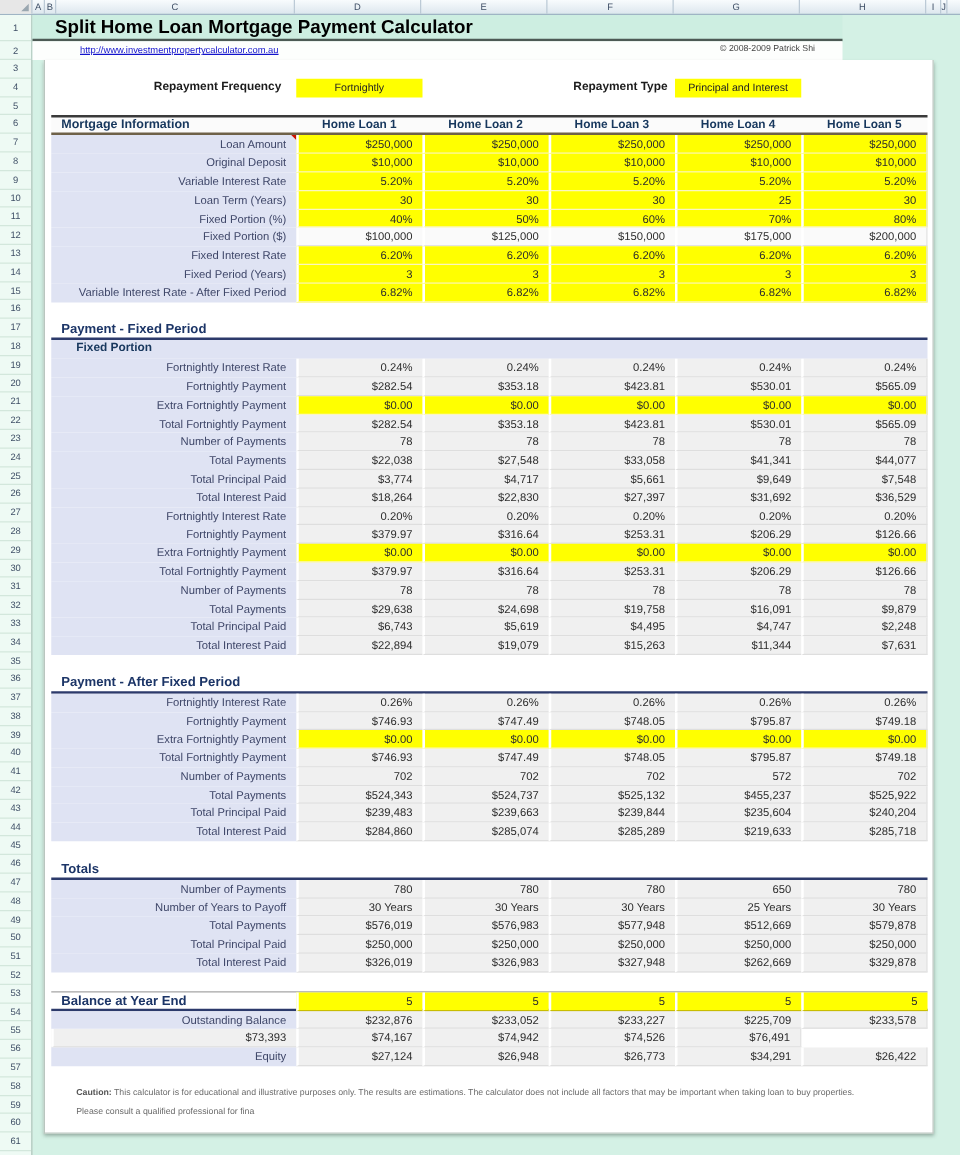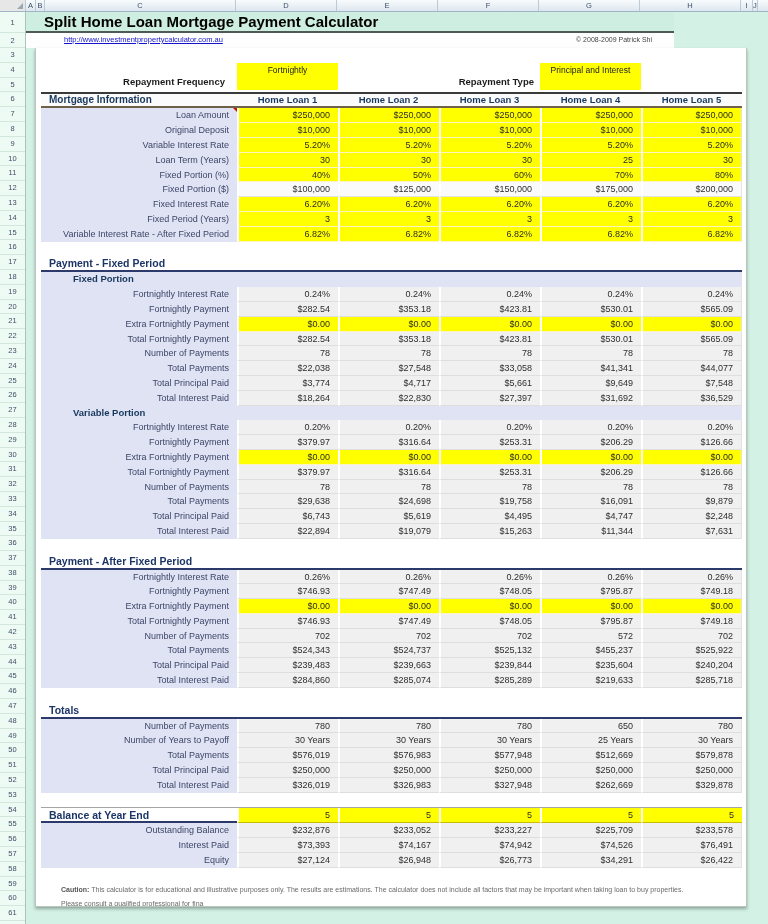--- a/index.html
+++ b/index.html
@@ -49,35 +49,35 @@
     border-left:2px solid #fff; border-bottom:1px solid #dedede; }
   .t-row .val:last-child { border-right:1px solid #e3e3e3; }
   .val.yellow { background:#ffff00; border-bottom:1px solid #fbf6c0; }
   .val.white  { background:#fafafa; border-bottom:1px solid #e2e2e2; }
   .comment-marker { position:absolute; right:0; top:0; width:0; height:0;
     border-top:4px solid #cc1100; border-left:4px solid transparent; }
 
   
   #controls { display:grid; grid-template-columns:196px repeat(5,101px); height:14.8px; }
   #controls .clabel { font-size:9.5px; font-weight:bold; color:#1c1c1c; text-align:right;
-    padding-right:12px; line-height:14.8px; white-space:nowrap;margin-top:12px; }
+    padding-right:12px; line-height:14.8px; white-space:nowrap; }
   #controls .cyellow { background:#ffff00; text-align:center; font-size:8.5px; color:#222;
     line-height:14.8px; white-space:nowrap; cursor:pointer; }
 
   
   .hdr-row { display:grid; grid-template-columns:196px repeat(5,101px); height:16px;
     background:#fbfbfb; border-top:2px solid #3a3a3a; border-bottom:2px solid #6e6148; }
   .hdr-row .hl { font-size:10px; font-weight:bold; color:#17375d; line-height:12px; padding-left:8px; white-space:nowrap; }
   .hdr-row .hc { font-size:9.5px; font-weight:bold; color:#17375d; line-height:12px; text-align:center; white-space:nowrap; }
 
   
   .sect { height:16px; line-height:14px; font-size:10.5px; font-weight:bold; color:#1c3567;
     border-bottom:2px solid #2c3a6b; padding-left:8px; white-space:nowrap; }
   .subhdr { height:14.8px; line-height:14.8px; background:#dfe3f3; font-size:9.5px; font-weight:bold;
-    color:#17375d; padding-left:32px; white-space:nowrap; }
+    color:#17375d; padding-left:20px; white-space:nowrap; }
 
   
   #balance-hdr { display:grid; grid-template-columns:196px repeat(5,101px); height:16px;
     border-top:1px solid #a5a5a5; border-bottom:2px solid #2c3a6b; }
   #balance-hdr .bl { font-size:10.5px; font-weight:bold; color:#1c3567; line-height:14px; padding-left:8px; white-space:nowrap; }
   #balance-hdr .by { background:#ffff00; font-size:9px; color:#2d2d2d; text-align:right;
     padding-right:8px; line-height:14px; border-left:2px solid #fff; border-bottom:1px solid #c9bd00; cursor:pointer; }
 
   
   .caution-line { height:14.8px; line-height:14.8px; font-size:7px; color:#6a6a6a;
@@ -342,21 +342,20 @@
             <div class="t-row">
               <div class="cell lbl">Total Interest Paid</div>
               <div class="cell val">$18,264</div>
               <div class="cell val">$22,830</div>
               <div class="cell val">$27,397</div>
               <div class="cell val">$31,692</div>
               <div class="cell val">$36,529</div>
             </div>
           </div>
 
-        <div class="subhdr">Variable Portion</div>
 
         <div>
             <div class="t-row">
               <div class="cell lbl">Fortnightly Interest Rate</div>
               <div class="cell val">0.20%</div>
               <div class="cell val">0.20%</div>
               <div class="cell val">0.20%</div>
               <div class="cell val">0.20%</div>
               <div class="cell val">0.20%</div>
             </div>
@@ -550,21 +549,20 @@
         <div>
             <div class="t-row">
               <div class="cell lbl">Outstanding Balance</div>
               <div class="cell val">$232,876</div>
               <div class="cell val">$233,052</div>
               <div class="cell val">$233,227</div>
               <div class="cell val">$225,709</div>
               <div class="cell val">$233,578</div>
             </div>
             <div class="t-row">
-              <div class="cell lbl">Interest Paid</div>
               <div class="cell val">$73,393</div>
               <div class="cell val">$74,167</div>
               <div class="cell val">$74,942</div>
               <div class="cell val">$74,526</div>
               <div class="cell val">$76,491</div>
             </div>
             <div class="t-row">
               <div class="cell lbl">Equity</div>
               <div class="cell val">$27,124</div>
               <div class="cell val">$26,948</div>

